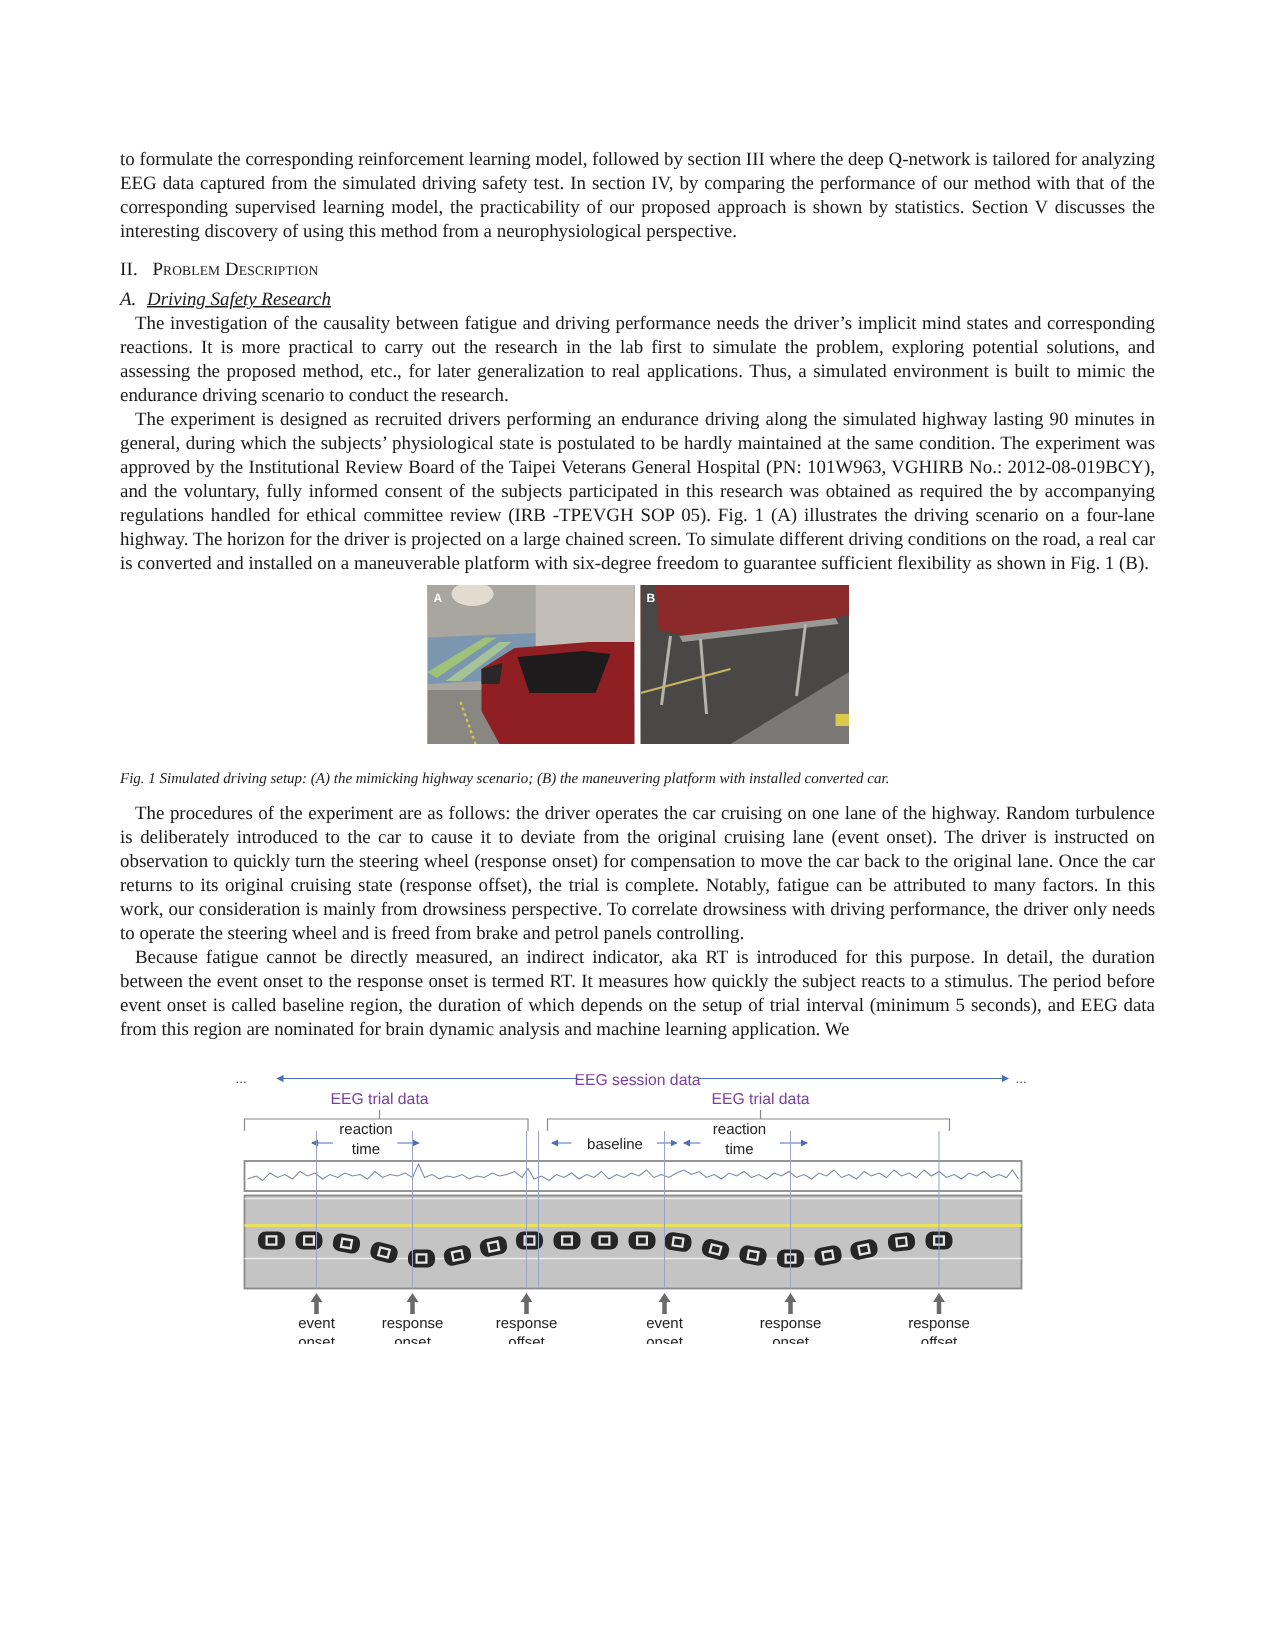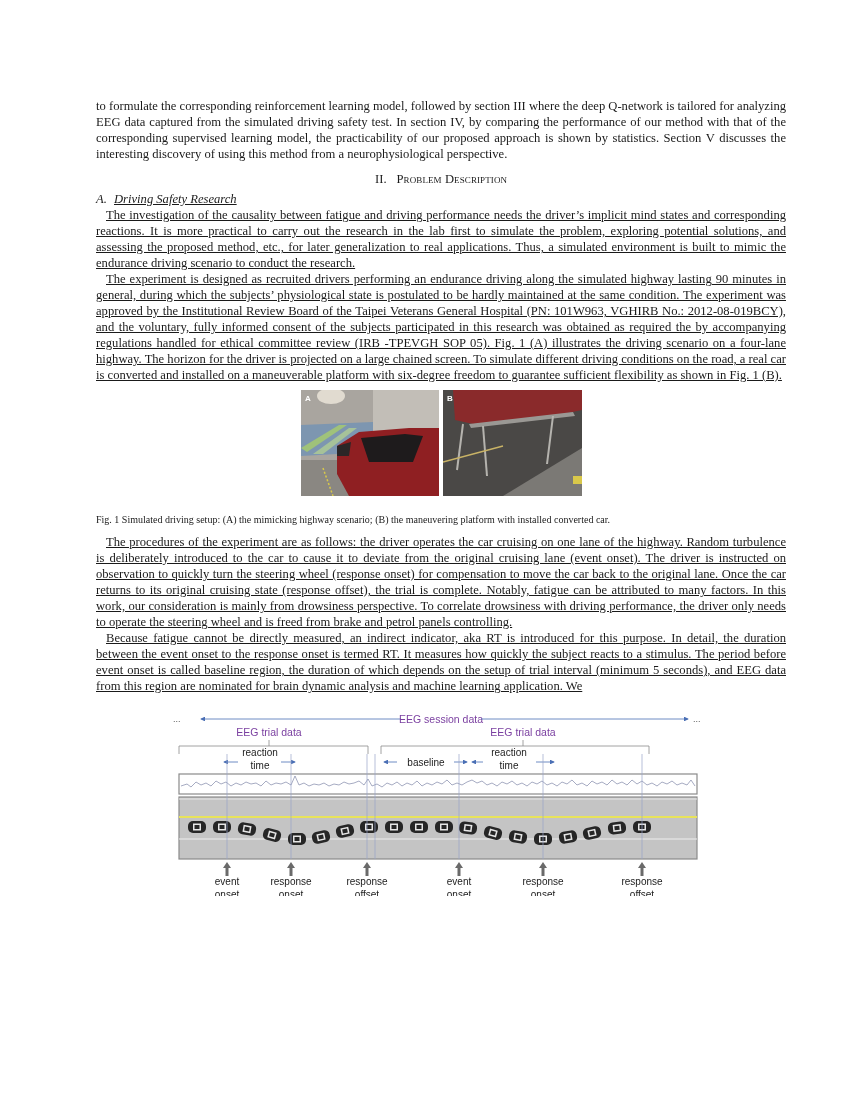--- a/index.html
+++ b/index.html
@@ -1,30 +1,30 @@
 <!DOCTYPE html>
 <html><head>
   <meta charset="utf-8">
   <style>
     html, body { margin: 0; padding: 0; background: #ffffff; }
     body { width: 850px; height: 1100px; position: relative; overflow: hidden;
       font-family: "Liberation Serif", "DejaVu Serif", serif; color: #1a1a1a; }
-    .page { position: absolute; left: 80px; top: 98px; width: 690px; margin-left: 16px; }
+    .page { position: absolute; left: 80px; top: 98px; width: 690px; }
     p.body { margin: 0; font-size: 12.6px; line-height: 16px; text-align: justify; text-align-last: left; }
-    p.indent { text-indent: 10px; text-decoration: underline; }
-    .section-heading { text-align: center; font-size: 12.6px; margin: 9px 0 4px 0; height: 16px; line-height: 16px; letter-spacing: 0.1px; }
+    p.indent { text-indent: 10px; }
+    .section-heading { text-align: left; font-size: 12.6px; margin: 9px 0 4px 0; height: 16px; line-height: 16px; letter-spacing: 0.1px; }
     .section-heading .sc { font-variant: small-caps; }
     .subsection-heading { font-style: italic; font-size: 12.6px; line-height: 16px; margin: 0 0 0 0; text-decoration: underline; }
     .subsection-heading .num { display: inline-block; width: 18px; }
     .fig1 { position: relative; height: 118px; margin-top: 4px; }
     .fig1 .photo { position: absolute; top: 3px; height: 106px; overflow: hidden; }
     .photo-a { left: 205px; width: 138px; background: linear-gradient(180deg,#6b6660 0%,#8d8b86 25%,#a7a39c 50%,#5c5856 100%); }
     .photo-b { left: 347px; width: 139px; background: linear-gradient(180deg,#6f2424 0%,#8c2c2c 25%,#5d5b59 45%,#3e3d3c 70%,#6e6c69 100%); }
     .photo-label { position: absolute; top: 4px; left: 4px; color: #fff; font-family: "Liberation Sans", sans-serif; font-size: 8px; font-weight: bold; }
-    .fig-caption { font-size: 10px; line-height: 13px; margin: 8px 0 8px 0; }
+    .fig-caption { font-size: 10px; line-height: 13px; margin: 8px 0 8px 0; font-style: italic; }
     .fig2 { position: relative; height: 190px; margin: 12px 0 0 0; }
     .fig2 svg { position: absolute; left: 75px; top: 0; }
     .sans { font-family: "Liberation Sans", "DejaVu Sans", sans-serif; }
   </style>
 </head>
 <body>
 
 <div class="page">
 
   <p class="body">to formulate the corresponding reinforcement learning model, followed by section III where the deep Q-network is tailored for analyzing EEG data captured from the simulated driving safety test. In section IV, by comparing the performance of our method with that of the corresponding supervised learning model, the practicability of our proposed approach is shown by statistics. Section V discusses the interesting discovery of using this method from a neurophysiological perspective.</p>

